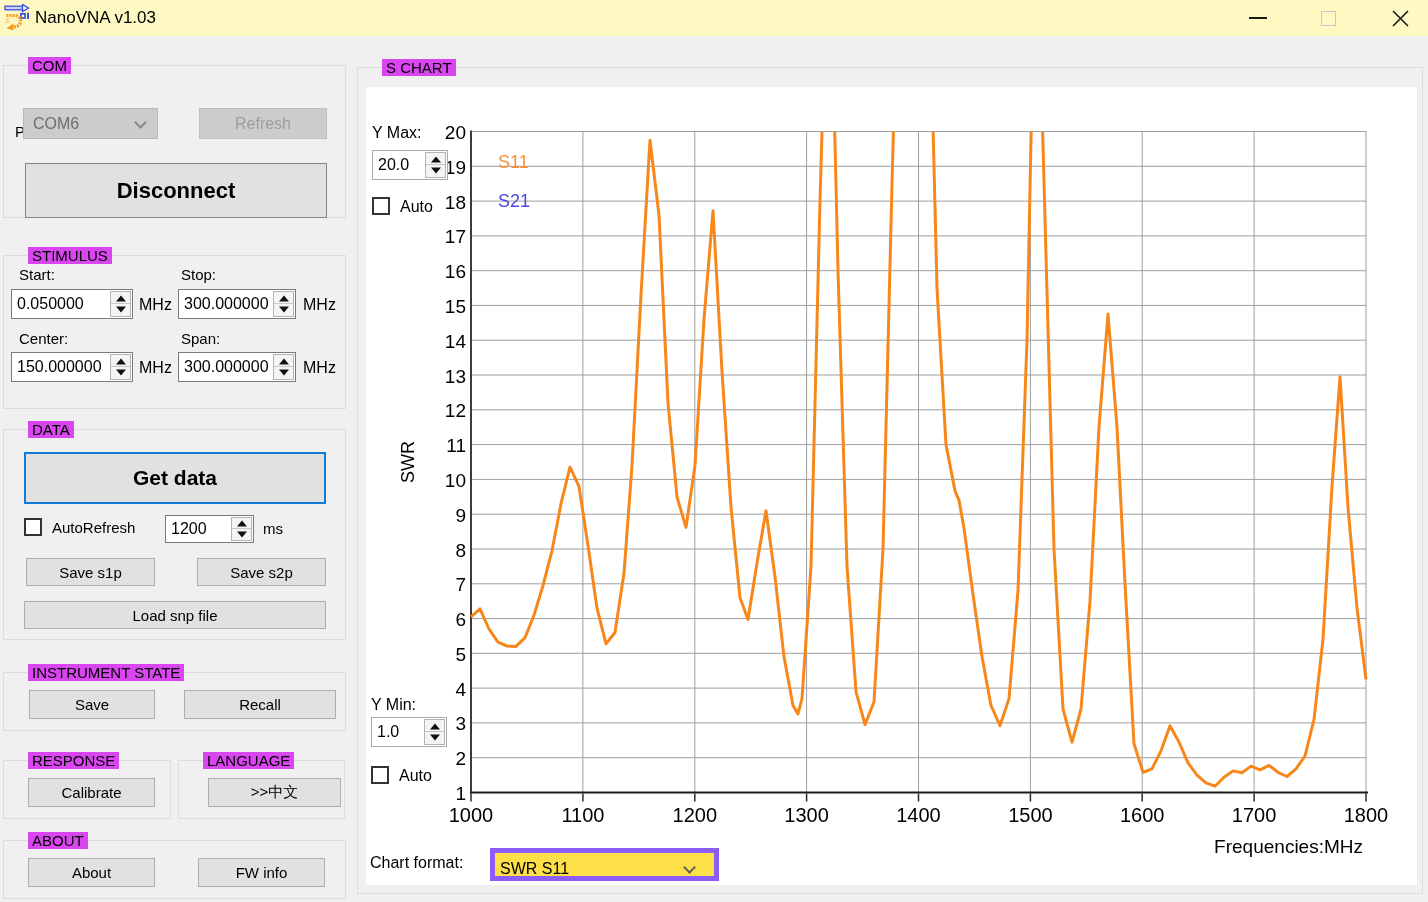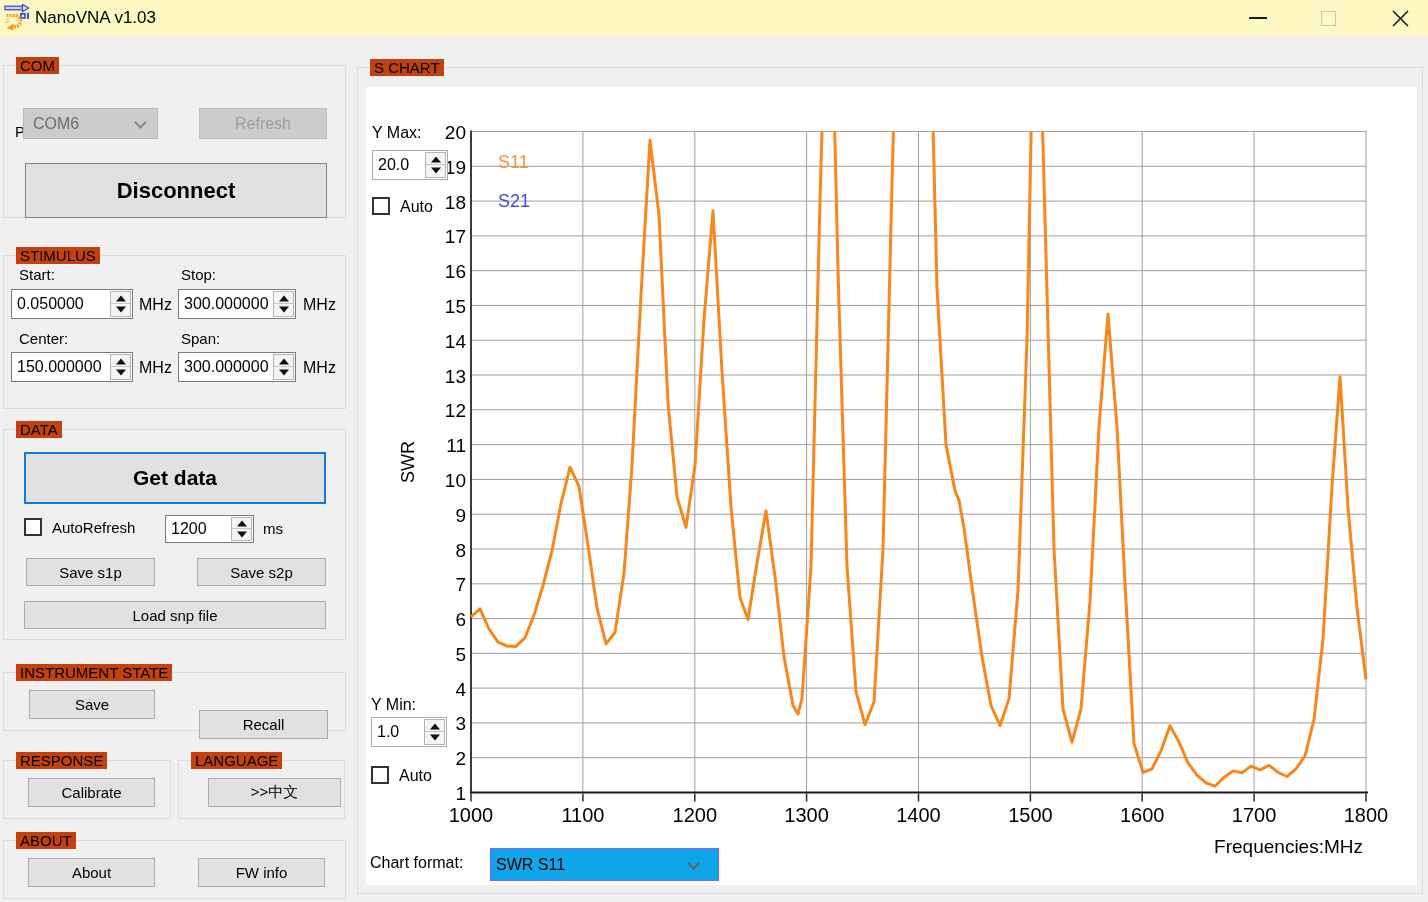--- a/index.html
+++ b/index.html
@@ -1,21 +1,21 @@
 <!DOCTYPE html>
 <html><head>
 <meta charset="utf-8">
 <style>
 * { margin:0; padding:0; box-sizing:border-box; }
 html,body { width:1428px; height:902px; overflow:hidden; }
 body { font-family:"Liberation Sans", sans-serif; background:#f0f0f0; position:relative; color:#000; }
 .titlebar { position:absolute; left:0; top:0; width:1428px; height:36px; background:#fef9c3; }
 .title-text { position:absolute; left:35px; top:8px; font-size:17px; color:#000; }
 .grp { position:absolute; border:1px solid #dcdcdc; }
-.grp > .glabel { position:absolute; top:-9px; left:12px; background:#c2410c; padding:0 4px; font-size:15px; white-space:nowrap; }
+.grp > .glabel { position:absolute; top:-9px; left:24px; background:#d946ef; padding:0 4px; font-size:15px; white-space:nowrap; }
 .btn { position:absolute; background:#e1e1e1; border:1px solid #adadad; display:flex; align-items:center; justify-content:center; font-size:15px; }
 .btn.dis { background:#cccccc; border-color:#bfbfbf; color:#9d9d9d; }
 .lbl { position:absolute; font-size:15px; white-space:nowrap; }
 .numbox { position:absolute; background:#fff; border:1px solid #7a7a7a; font-size:16px; }
 .numbox .val { position:absolute; left:5px; top:50%; transform:translateY(-50%); }
 .spin { position:absolute; top:1px; bottom:1px; width:21px; border:1px solid #b4b4b4; background:#f0f0f0; }
 .spin .up, .spin .dn { position:absolute; left:0; right:0; height:50%; background:#f4f4f4; }
 .spin .up { top:0; border-bottom:1px solid #c8c8c8; }
 .spin .dn { bottom:0; }
 .spin .up:after { content:""; position:absolute; left:50%; top:50%; transform:translate(-50%,-40%); border-left:5px solid transparent; border-right:5px solid transparent; border-bottom:6px solid #101010; }
@@ -110,21 +110,21 @@
 </div>
 <div class="lbl" style="left:263px;top:520px;">ms</div>
 <div class="btn" style="left:26px;top:558px;width:129px;height:28px;">Save s1p</div>
 <div class="btn" style="left:197px;top:558px;width:129px;height:28px;">Save s2p</div>
 <div class="btn" style="left:24px;top:601px;width:302px;height:28px;">Load snp file</div>
 
 <div class="grp" style="left:3px;top:672px;width:343px;height:59px;">
   <span class="glabel">INSTRUMENT STATE</span>
 </div>
 <div class="btn" style="left:29px;top:690px;width:126px;height:29px;">Save</div>
-<div class="btn" style="left:199px;top:690px;width:129px;height:29px;margin-top:20px;">Recall</div>
+<div class="btn" style="left:184px;top:690px;width:152px;height:29px;">Recall</div>
 
 <div class="grp" style="left:3px;top:760px;width:168px;height:59px;">
   <span class="glabel">RESPONSE</span>
 </div>
 <div class="btn" style="left:28px;top:778px;width:127px;height:29px;">Calibrate</div>
 <div class="grp" style="left:178px;top:760px;width:167px;height:59px;">
   <span class="glabel">LANGUAGE</span>
 </div>
 <div class="btn" style="left:208px;top:778px;width:133px;height:29px;">&gt;&gt;中文</div>
 
@@ -233,16 +233,16 @@
   <span class="val">1.0</span>
   <div class="spin" style="right:1px;">
       <div class="up"></div>
       <div class="dn"></div>
     </div>
 </div>
 <div class="chk" style="left:371px;top:766px;"></div>
 <div class="lbl" style="left:399px;top:767px;font-size:16px;">Auto</div>
 
 <div class="lbl" style="left:370px;top:854px;font-size:16px;">Chart format:</div>
-<div style="position:absolute;left:490px;top:848px;width:229px;height:33px;background:#0ea5e9;border:1px solid #8b5cf6;">
+<div style="position:absolute;left:490px;top:848px;width:229px;height:33px;background:#fde047;border:5px solid #8b5cf6;">
   <span style="position:absolute;left:5px;top:7px;font-size:16px;">SWR S11</span>
   <span class="chev" style="position:absolute;right:20px;top:10px;"></span>
 </div>
 
 </body></html>

